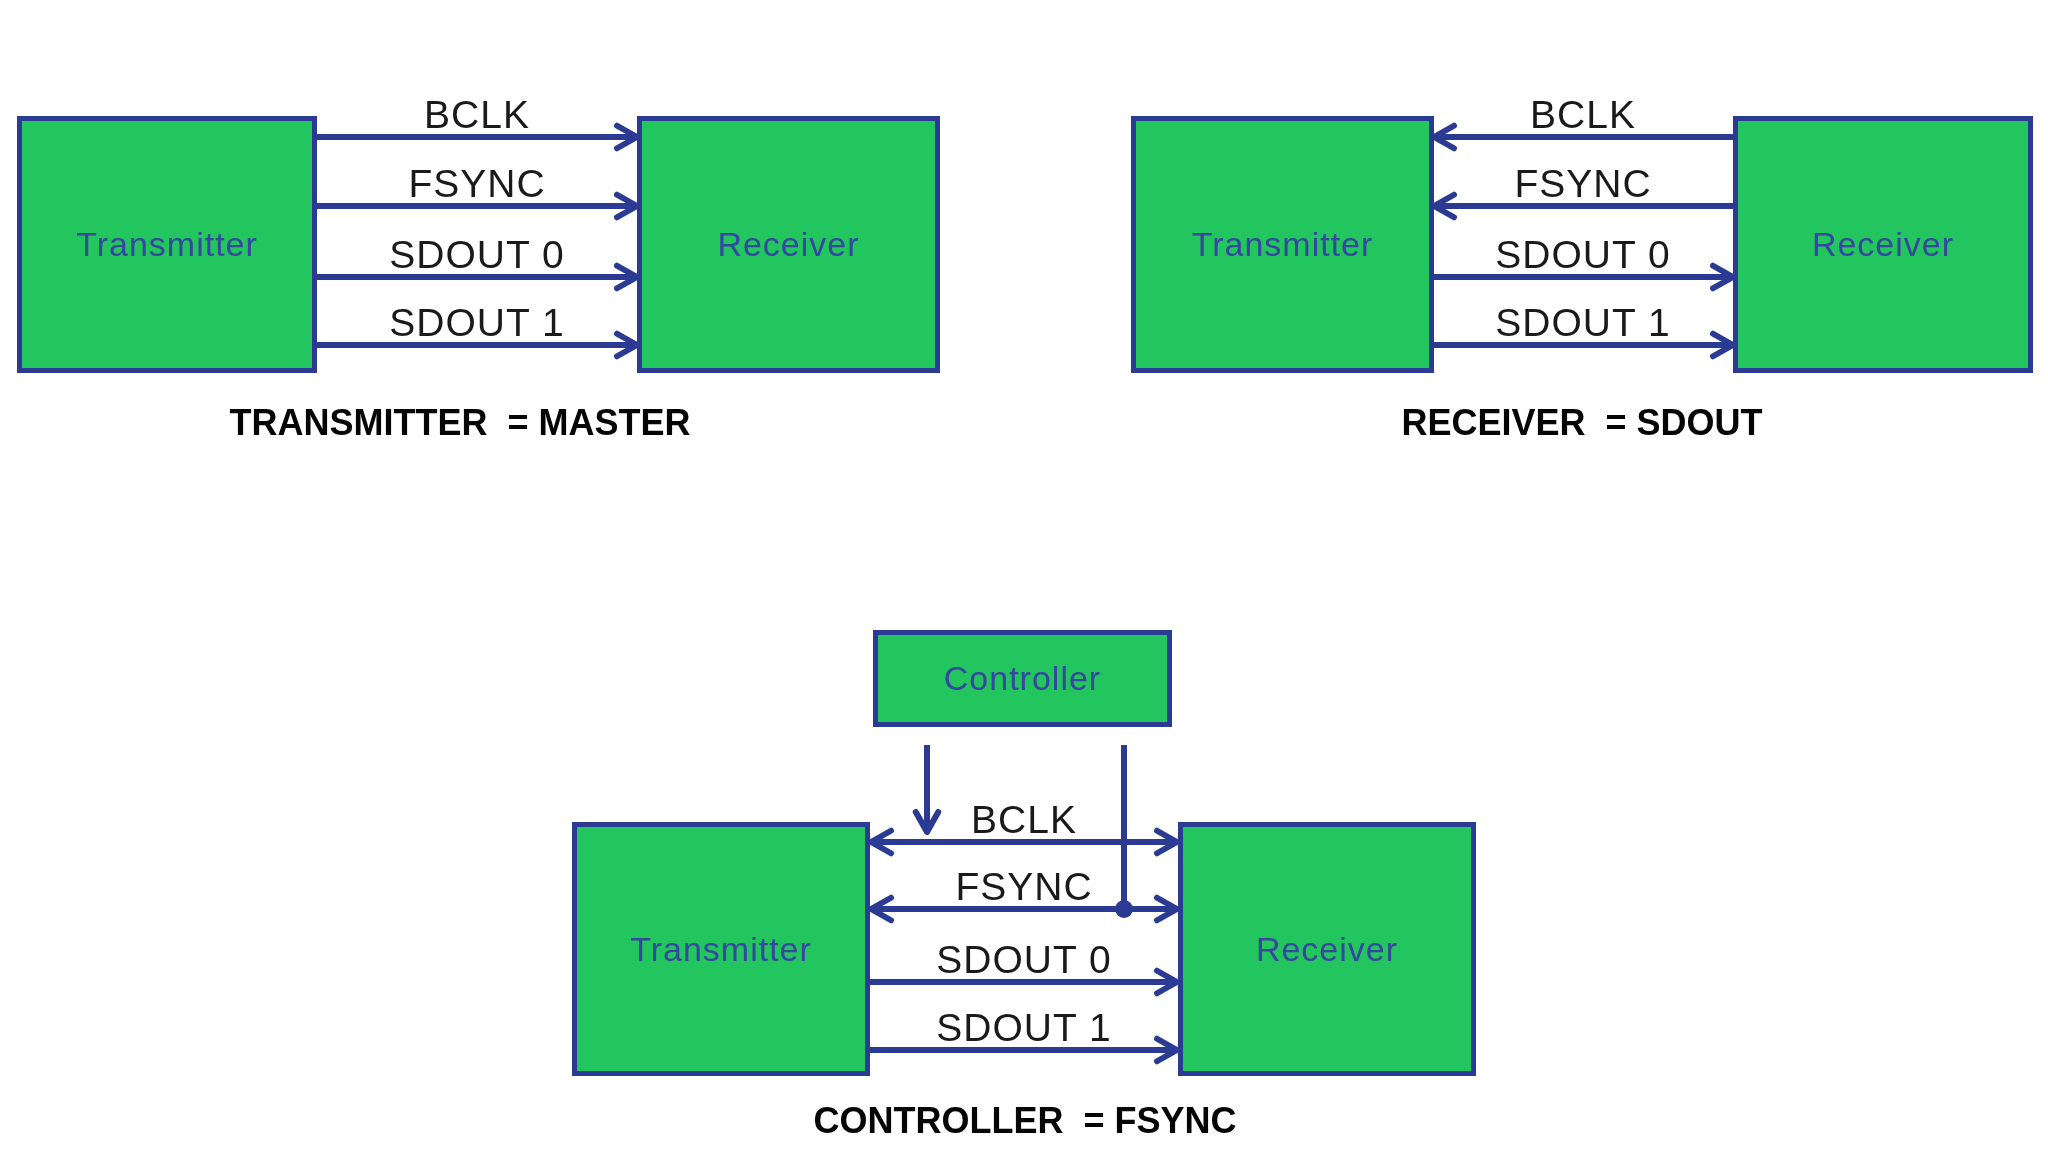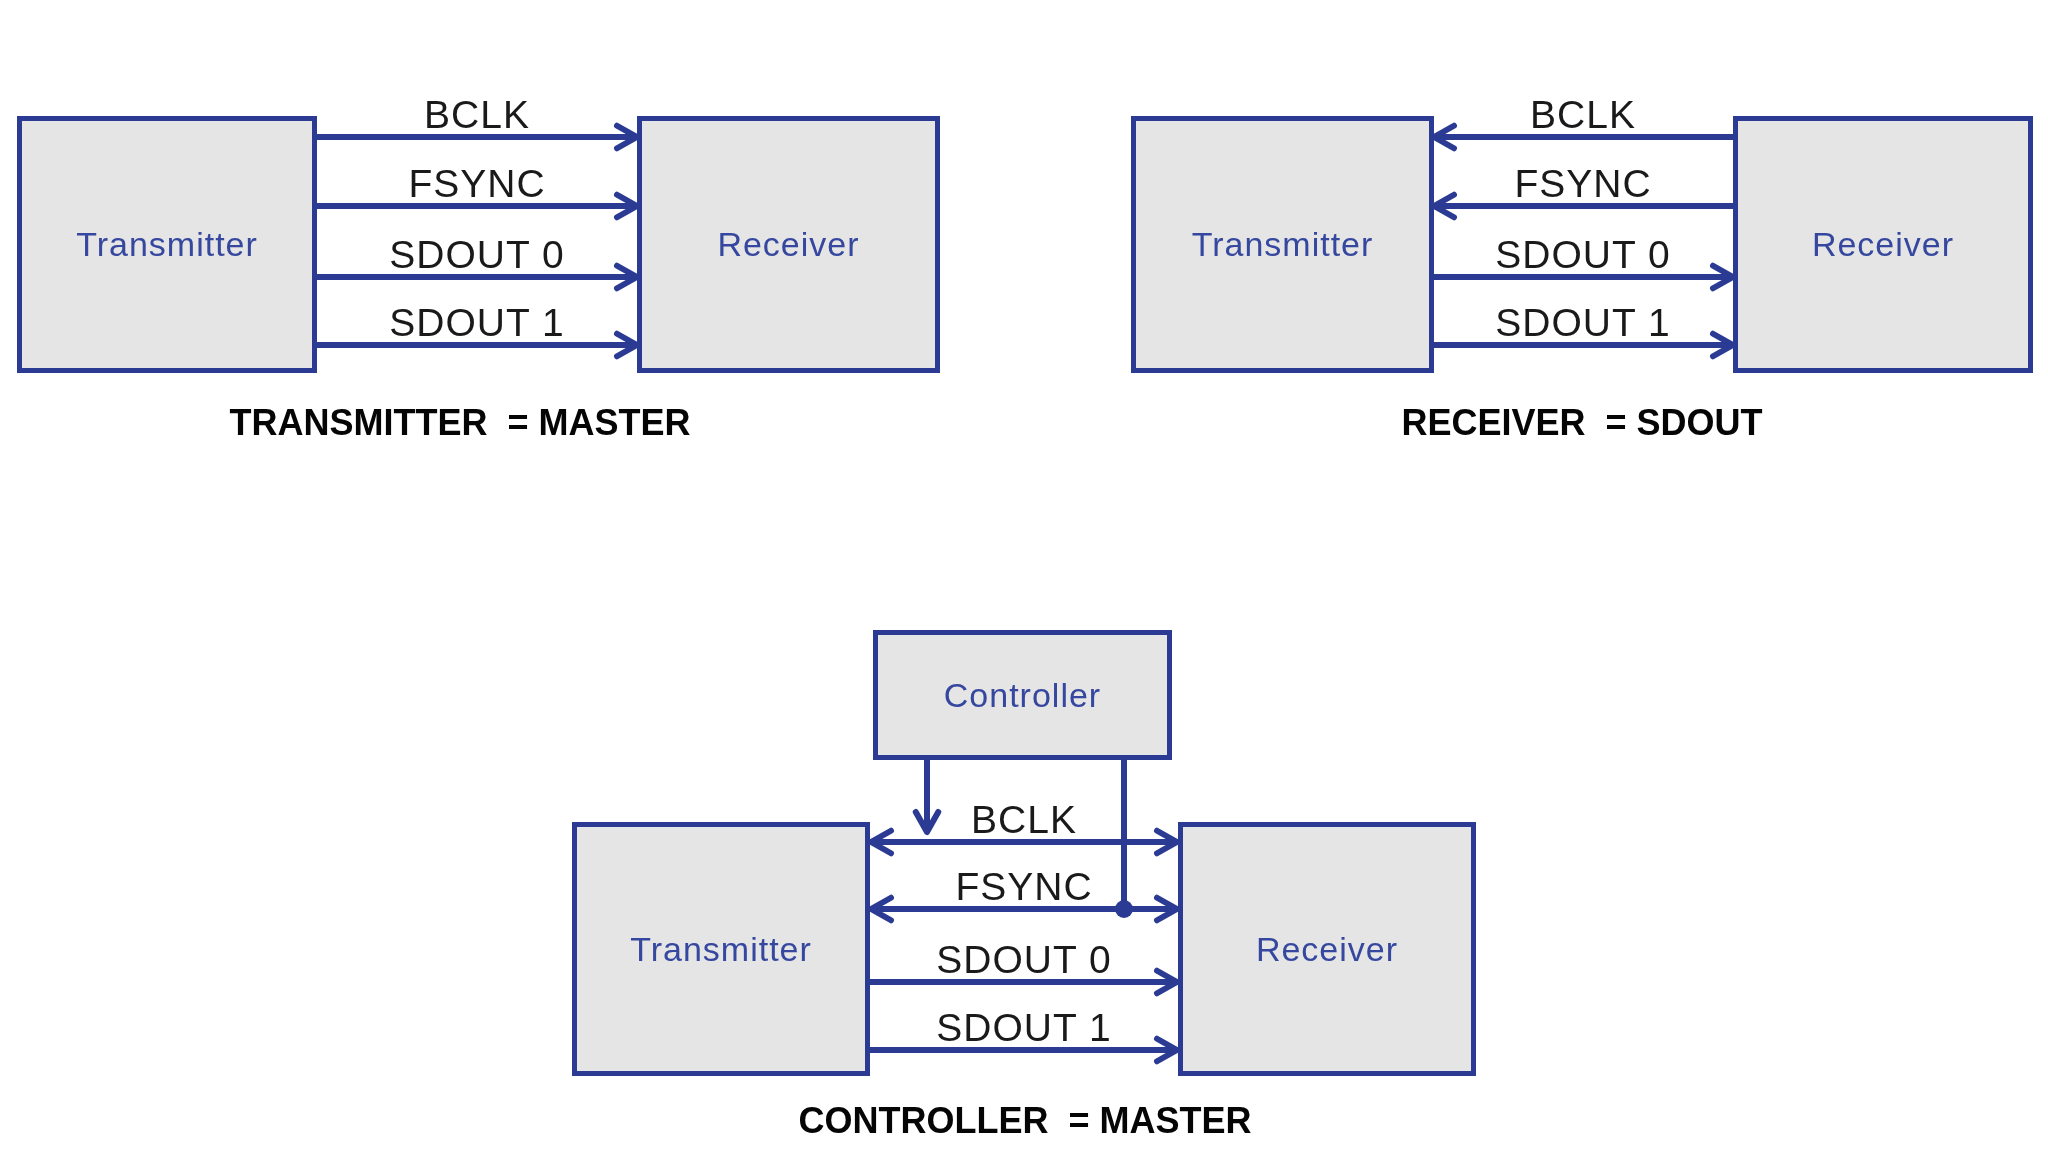--- a/index.html
+++ b/index.html
@@ -18,21 +18,21 @@
   .connectors {
     position: absolute;
     left: 0;
     top: 0;
     pointer-events: none;
   }
   .box {
     position: absolute;
     box-sizing: border-box;
     border: 5px solid #2b3b94;
-    background: #e5e5e5;
+    background: #22c55e;
     display: flex;
     align-items: center;
     justify-content: center;
   }
   .box-label {
     color: #35479e;
     font-size: 34px;
     letter-spacing: 1px;
     white-space: pre;
   }
@@ -113,28 +113,28 @@
   </div>
   <div class="box" style="left:1733px; top:116px; width:300px; height:257px;">
     <span class="box-label">Receiver</span>
   </div>
   <div class="sig" style="left:1583px; top:96px;">BCLK</div>
   <div class="sig" style="left:1583px; top:165px;">FSYNC</div>
   <div class="sig" style="left:1583px; top:236px;">SDOUT 0</div>
   <div class="sig" style="left:1583px; top:304px;">SDOUT 1</div>
   <div class="caption" style="left:1582px; top:400px;">RECEIVER  = SDOUT</div>
 
-  <div class="box" style="left:873px; top:630px; width:299px; height:130px;">
+  <div class="box" style="left:873px; top:630px; width:299px; height:97px;">
     <span class="box-label">Controller</span>
   </div>
   <div class="box" style="left:572px; top:822px; width:298px; height:254px;">
     <span class="box-label">Transmitter</span>
   </div>
   <div class="box" style="left:1178px; top:822px; width:298px; height:254px;">
     <span class="box-label">Receiver</span>
   </div>
   <div class="sig" style="left:1024px; top:801px;">BCLK</div>
   <div class="sig" style="left:1024px; top:868px;">FSYNC</div>
   <div class="sig" style="left:1024px; top:941px;">SDOUT 0</div>
   <div class="sig" style="left:1024px; top:1009px;">SDOUT 1</div>
-  <div class="caption" style="left:1025px; top:1098px;">CONTROLLER  = MASTER</div>
+  <div class="caption" style="left:1025px; top:1098px;">CONTROLLER  = FSYNC</div>
 
 </div>
 
 </body></html>

